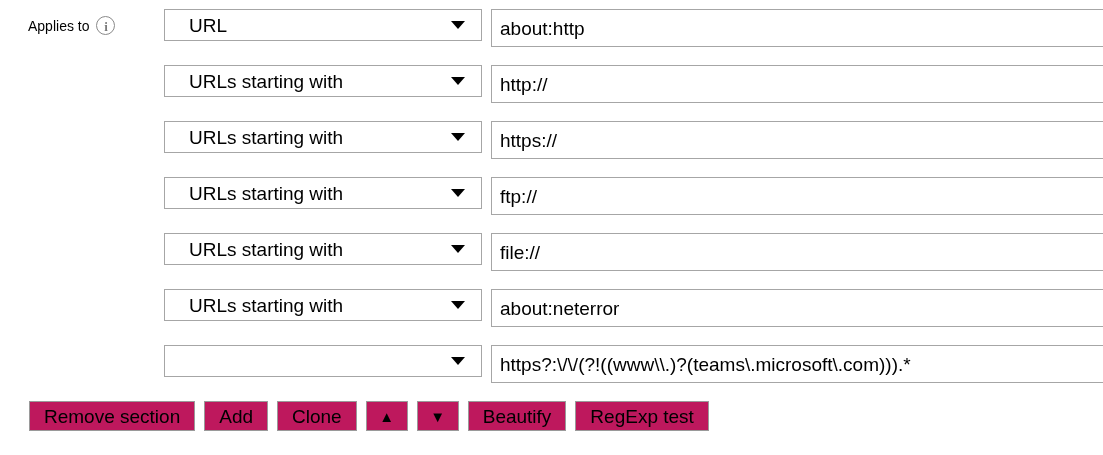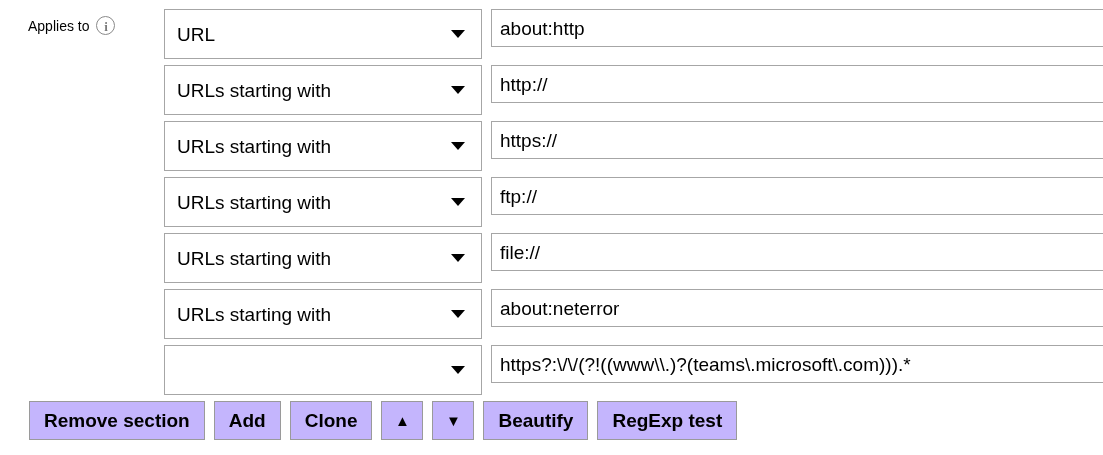--- a/index.html
+++ b/index.html
@@ -69,27 +69,27 @@
     left: 164px;
     height: 38px;
     width: 939px;
   }
 
   .select-box {
     position: absolute;
     left: 0;
     top: 0;
     width: 318px;
-    height: 50px;
+    height: 32px;
     box-sizing: border-box;
     border: 1.5px solid #a6a6a6;
     background: #ffffff;
     display: flex;
     align-items: center;
-    padding: 0 10px 0 12px;
+    padding: 0 10px 0 24px;
   }
   .select-label {
     font-size: 19px;
     line-height: 1;
     white-space: nowrap;
     flex: 0 0 auto;
   }
   .select-spacer { flex: 1 1 auto; min-width: 6px; }
   .caret {
     flex: 0 0 auto;
@@ -126,34 +126,33 @@
   .button-bar {
     position: absolute;
     left: 29px;
     top: 401px;
     display: flex;
     align-items: center;
     gap: 9px;
   }
   .btn {
     box-sizing: border-box;
-    height: 39px;
+    height: 30px;
     border: 1.5px solid #9a9a9a;
-    background: #c4b5fd;
+    background: #be185d;
     color: #000000;
     font-family: "Liberation Sans", sans-serif;
     font-size: 19px;
     line-height: 1;
     padding: 0 14px;
     display: flex;
     align-items: center;
     justify-content: center;
     white-space: nowrap;
     cursor: default;
-    font-weight: bold;
   }
   .btn.arrow {
     padding: 0;
     width: 42px;
     font-size: 15px;
   }
 </style>
 </head>
 <body>
 

